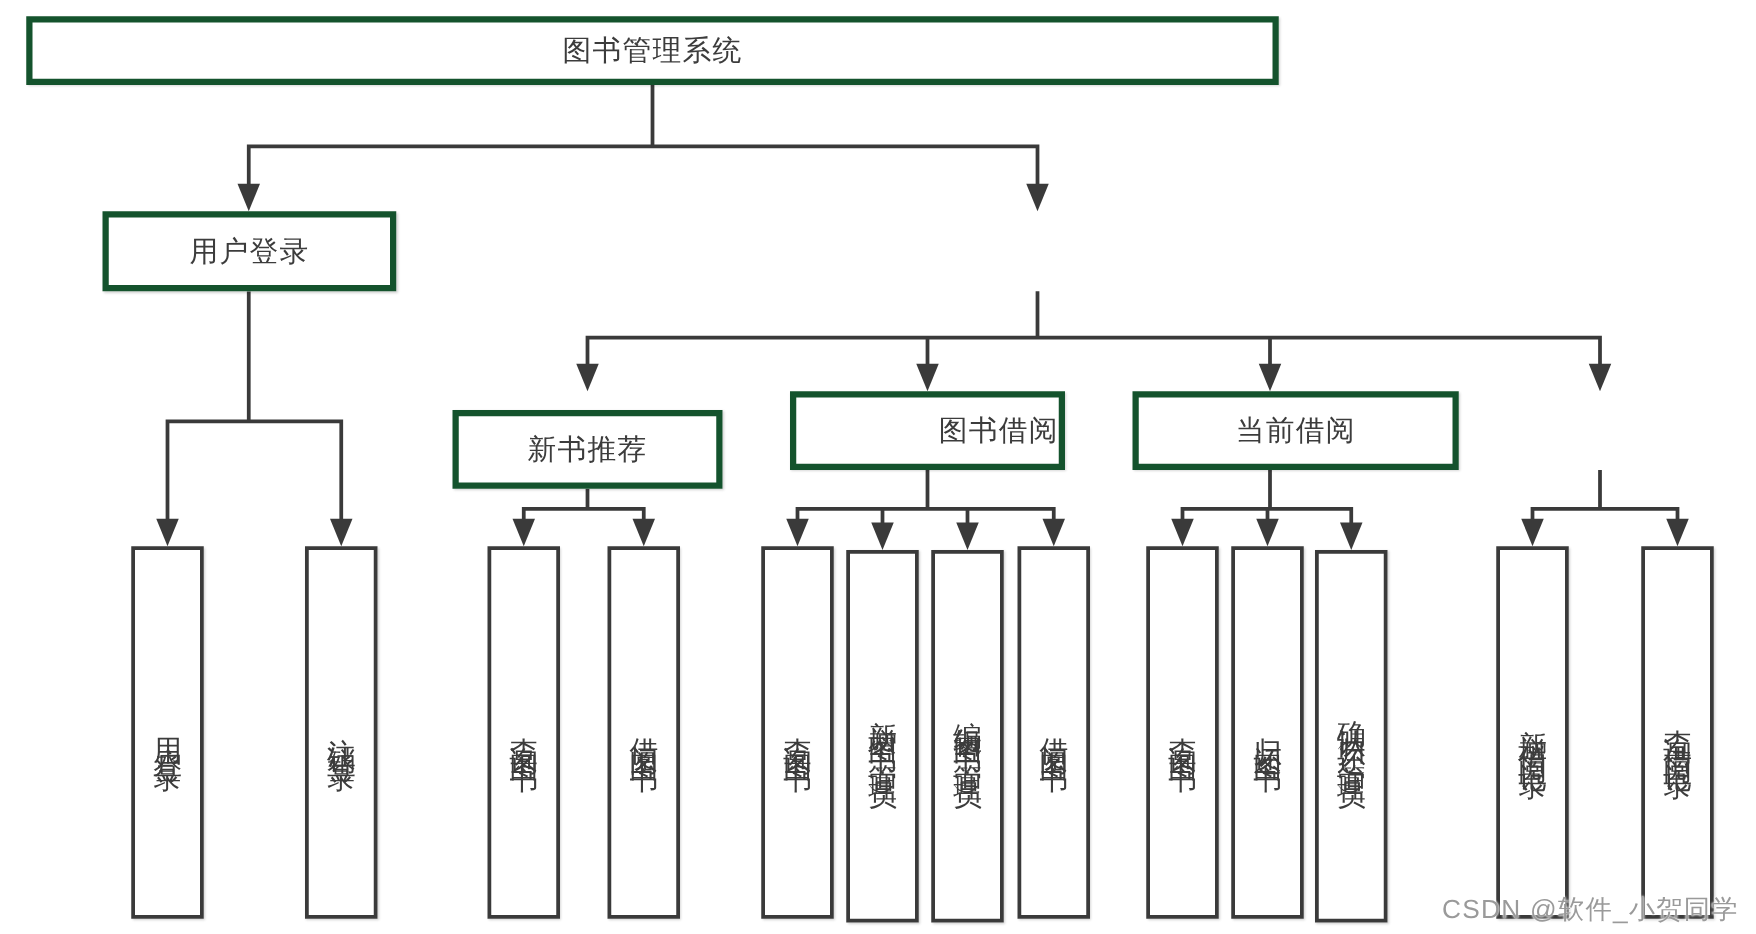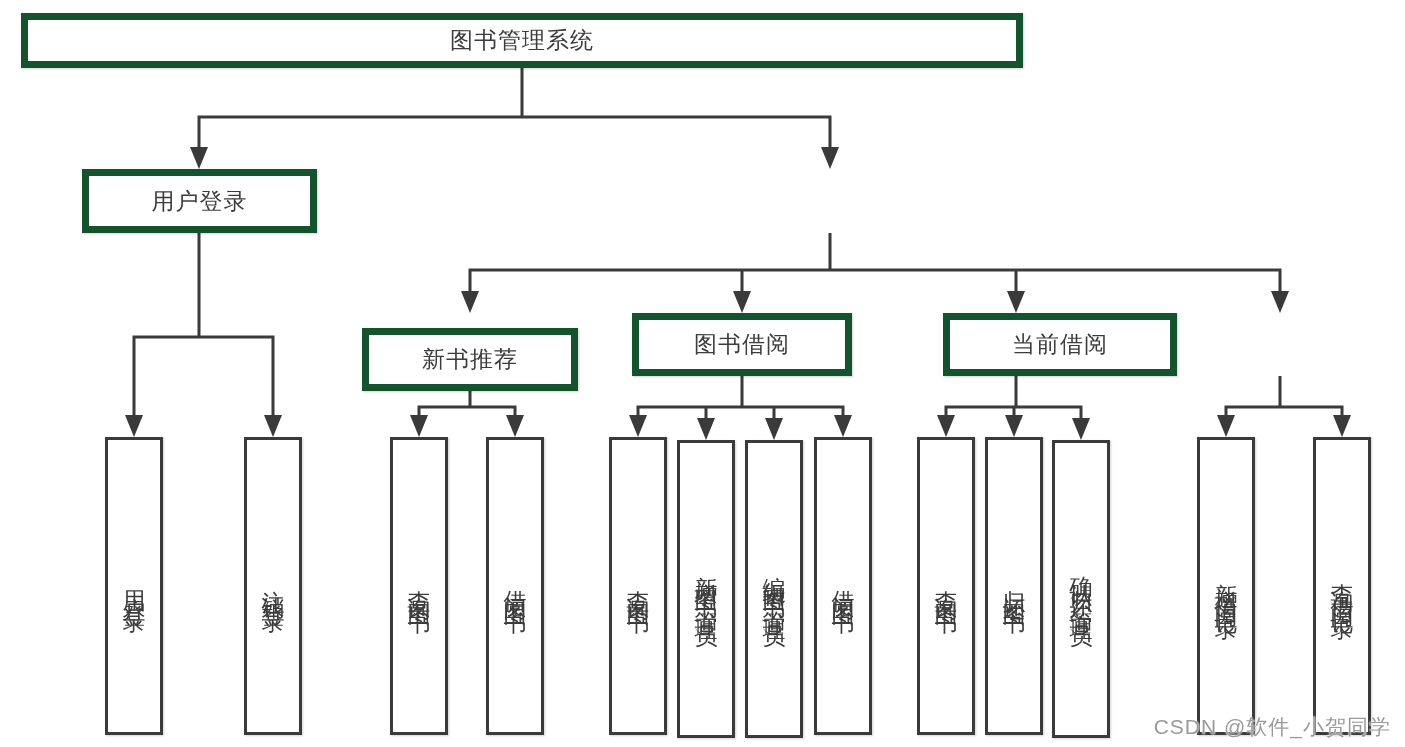--- a/index.html
+++ b/index.html
@@ -12,21 +12,21 @@
     font-family: "Liberation Sans", sans-serif;
   }
   #connectors {
     position: absolute;
     left: 0; top: 0;
     width: 1405px; height: 747px;
   }
   .hbox {
     position: absolute;
     box-sizing: border-box;
-    border: 7px solid #14532d;
+    border: 5px solid #14532d;
     background: #ffffff;
     display: flex;
     align-items: center;
     justify-content: center;
     font-size: 23px;
     letter-spacing: 1px;
     color: #3c3c3c;
     box-shadow: 1px 1px 2px rgba(0,0,0,0.18);
   }
   .vbox {
@@ -110,24 +110,24 @@
     <span>图书管理系统</span>
   </div>
 
   <div class="hbox" style="left:82px; top:169px; width:235px; height:64px;">
     <span>用户登录</span>
   </div>
 
   <div class="hbox" style="left:362px; top:328px; width:216px; height:63px;">
     <span>新书推荐</span>
   </div>
-  <div class="hbox" style="left:632px; top:313px; width:220px; height:63px;">
+  <div class="hbox" style="left:632px; top:313px; width:220px; height:63px;justify-content:flex-end;">
     <span>图书借阅</span>
   </div>
-  <div class="hbox" style="left:906px; top:313px; width:234px; height:63px;margin-left:37px;">
+  <div class="hbox" style="left:906px; top:313px; width:261px; height:63px;">
     <span>当前借阅</span>
   </div>
 
   <div class="vbox" style="left:105px;">
     <span class="vtext">用户登录</span>
   </div>
   <div class="vbox" style="left:244px;">
     <span class="vtext">注销登录</span>
   </div>
 

